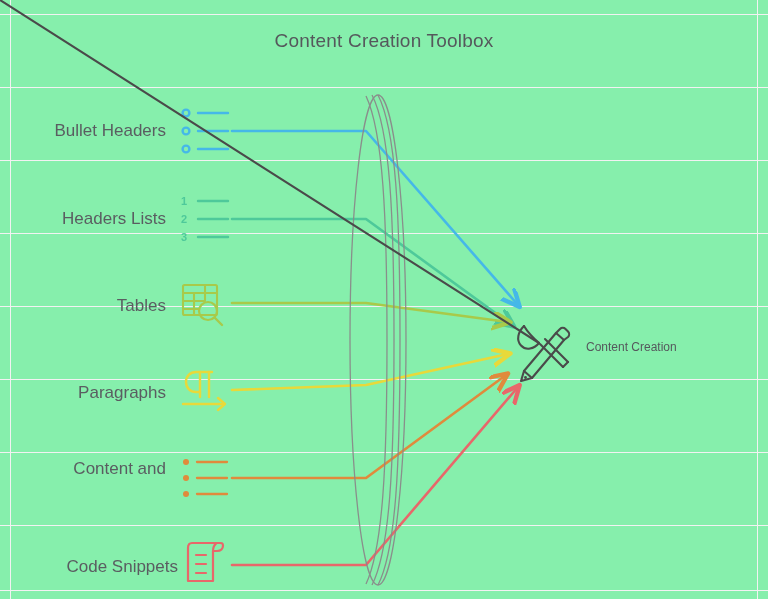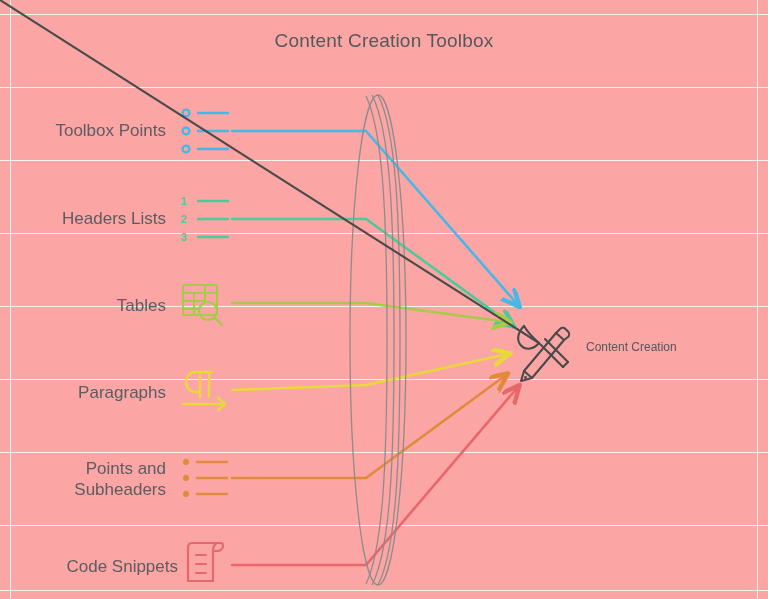--- a/index.html
+++ b/index.html
@@ -3,21 +3,21 @@
 <meta charset="utf-8">
 <style>
   html,body{margin:0;padding:0;}
   body{
     width:768px;height:599px;
     background:#ffffff;
     font-family:"Liberation Sans", sans-serif;
     overflow:hidden;
     position:relative;
   }
-  #stage{position:relative;width:768px;height:599px;overflow:hidden;background:#fca5a5;}
+  #stage{position:relative;width:768px;height:599px;overflow:hidden;background:#86efac;}
 
   
   .grid-layer{position:absolute;inset:0;pointer-events:none;}
   .grid-h{position:absolute;left:0;width:768px;height:1px;background:#f2f2f2;}
   .grid-v{position:absolute;top:0;height:599px;width:1px;background:#f2f2f2;}
 
   .title{
     position:absolute;left:0;top:30px;width:768px;text-align:center;
     font-size:19px;color:#55585c;letter-spacing:.2px;
   }
@@ -162,39 +162,38 @@
       <path d="M563,367 L568,362"></path>
 
       <path d="M524,371 L556,333 L564,340 L532,378 Z"></path>
       <path d="M524,371 L521,381 L532,378"></path>
       <path d="M556,333 L560,329 C561.5,327.5 564,327.5 565.5,329 L568,331.5 C569.5,333 569.5,335.5 568,337 L564,340"></path>
       <circle cx="525.5" cy="377.5" r="1.4" fill="#4a4a4a" stroke="none"></circle>
     </g>
   </svg>
 
   <div class="row-label" style="left:0;top:120px;width:166px;">
-    <span>Toolbox Points</span>
+    <span>Bullet Headers</span>
   </div>
 
   <div class="row-label" style="left:0;top:208px;width:166px;">
     <span>Headers Lists</span>
   </div>
 
   <div class="row-label" style="left:0;top:382px;width:166px;">
     <span>Paragraphs</span>
   </div>
 
   <div class="row-label" style="left:0;top:295px;width:166px;">
     <span>Tables</span>
   </div>
 
   <div class="row-label" style="left:0;top:458px;width:166px;">
-    <div>Points and</div>
-    <div>Subheaders</div>
+    <div>Content and</div>
   </div>
 
-  <div class="row-label" style="left:0;top:556px;width:166px;padding-left:12px;">
+  <div class="row-label" style="left:12px;top:556px;width:166px;">
     <span>Code Snippets</span>
   </div>
 
   <div class="target-label" style="left:586px;top:340px;">Content Creation</div>
 
 </div>
 
 </body></html>

